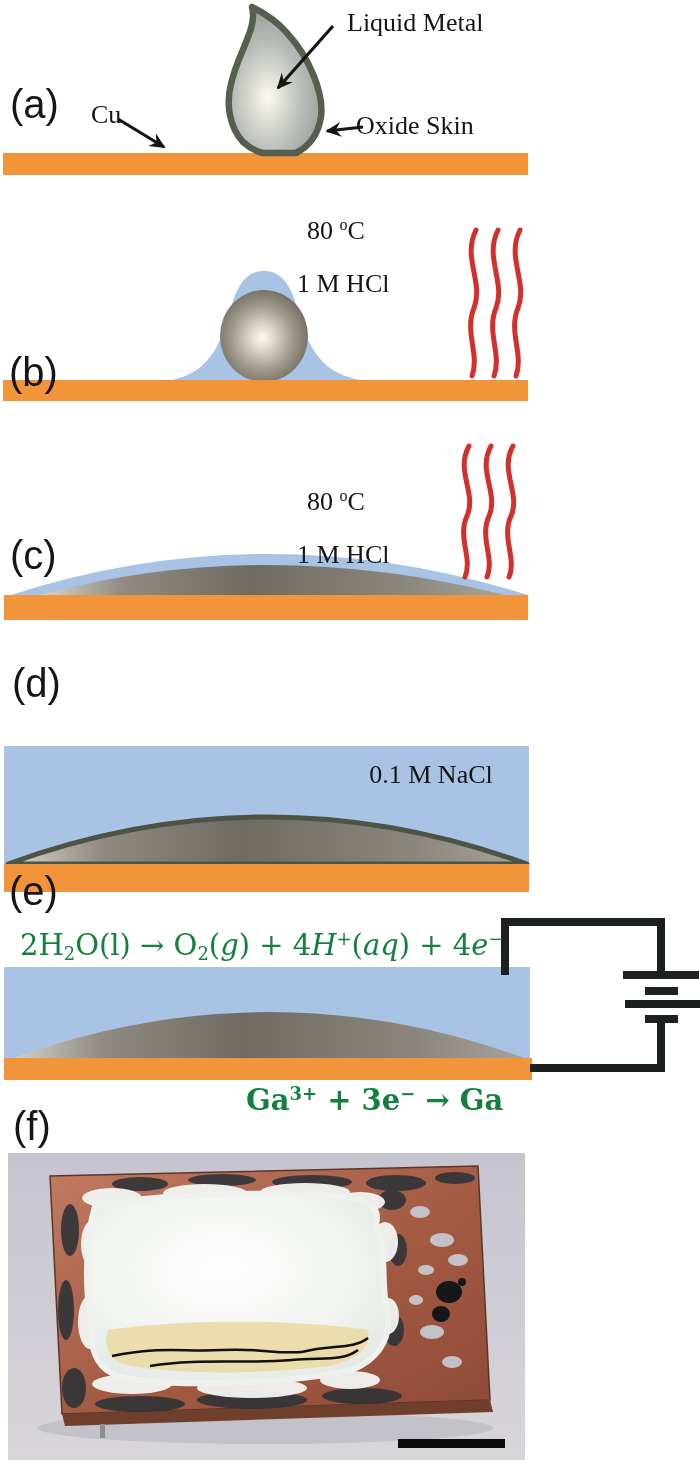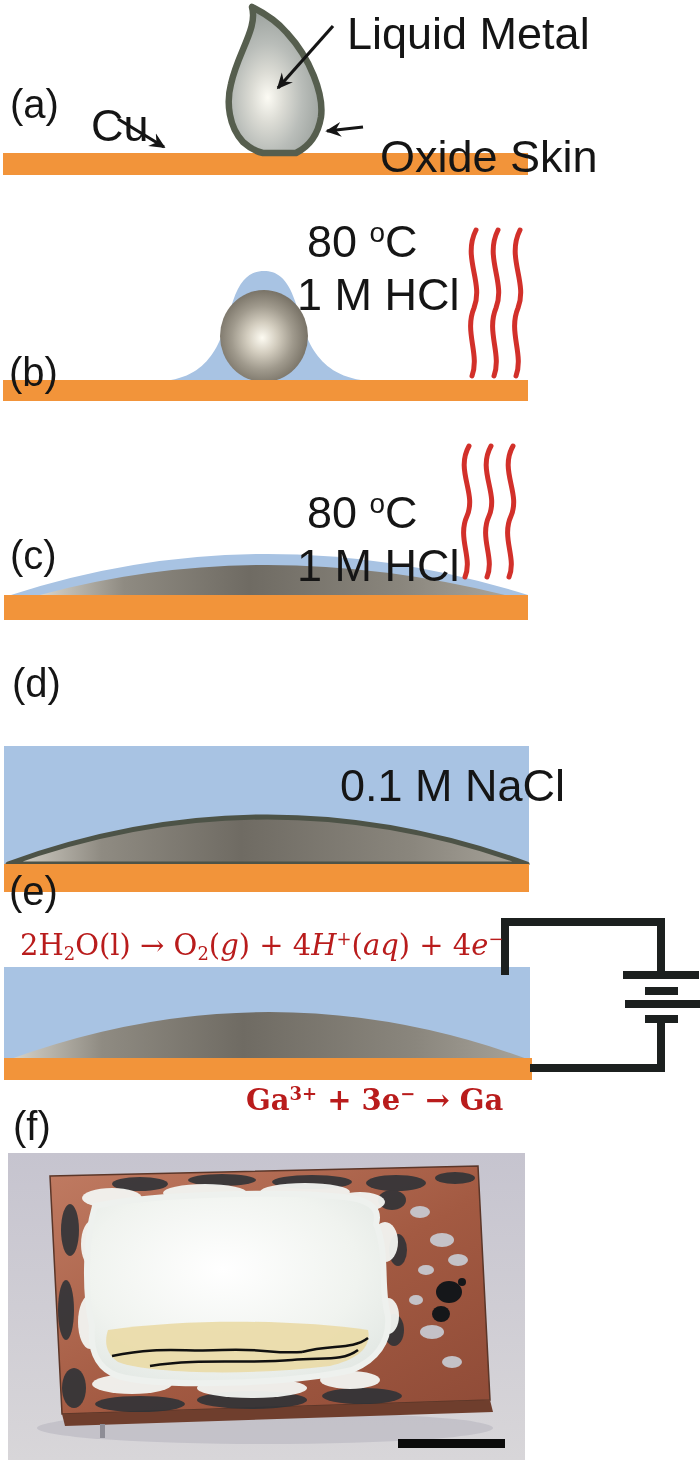--- a/index.html
+++ b/index.html
@@ -3,24 +3,24 @@
 <meta charset="utf-8">
 <style>
   html,body{margin:0;padding:0;background:#ffffff;}
   .canvas{
     position:relative;width:700px;height:1464px;background:#ffffff;
     font-family:"Liberation Sans",sans-serif;overflow:hidden;
   }
   .canvas svg{position:absolute;left:0;top:0;}
   .txt{position:absolute;color:#151515;white-space:nowrap;}
   .panel-label{font-size:40px;letter-spacing:0px;}
-  .ann{font-size:45px;}
+  .ann{font-size:26px;font-family:Liberation Serif, serif;}
   .ctr{text-align:left;white-space:nowrap;}
-  .rt{text-align:left;}
-  .eq{font-family:"DejaVu Serif",serif;font-size:29px;color:#b91c1c;}
+  .rt{text-align:center;}
+  .eq{font-family:"DejaVu Serif",serif;font-size:29px;color:#15803d;}
   .eq .i{font-style:italic;}
   .sup{font-size:62%;position:relative;top:-0.55em;}
   .sub{font-size:62%;position:relative;top:0.28em;}
 </style>
 </head>
 <body>
 
 <div class="canvas">
 
 <svg width="700" height="1464" viewBox="0 0 700 1464">
@@ -201,21 +201,21 @@
       </g>
       <rect x="100" y="1424" width="5" height="14" fill="#8e8d96"></rect>
     </g>
     <rect x="398" y="1439" width="107" height="9" fill="#0b0b0b"></rect>
   </g>
 </svg>
 
 <div class="txt panel-label" style="left:10px;top:82px;">(a)</div>
 <div class="txt ann" style="left:91px;top:100px;">Cu</div>
 <div class="txt ann" style="left:347px;top:8px;">Liquid Metal</div>
-<div class="txt ann" style="left:380px;top:111px;margin-top:20px;">Oxide Skin</div>
+<div class="txt ann" style="left:356px;top:111px;">Oxide Skin</div>
 
 <div class="txt panel-label" style="left:9px;top:350px;">(b)</div>
 <div class="txt ann ctr" style="left:307px;top:216px;width:140px;"><span>80 </span><span class="sup">o</span><span>C</span></div>
 <div class="txt ann ctr" style="left:297px;top:269px;width:160px;">1 M HCl</div>
 
 <div class="txt panel-label" style="left:10px;top:533px;">(c)</div>
 <div class="txt ann ctr" style="left:307px;top:487px;width:140px;"><span>80 </span><span class="sup">o</span><span>C</span></div>
 <div class="txt ann ctr" style="left:297px;top:540px;width:160px;">1 M HCl</div>
 
 <div class="txt panel-label" style="left:12px;top:661px;">(d)</div>

